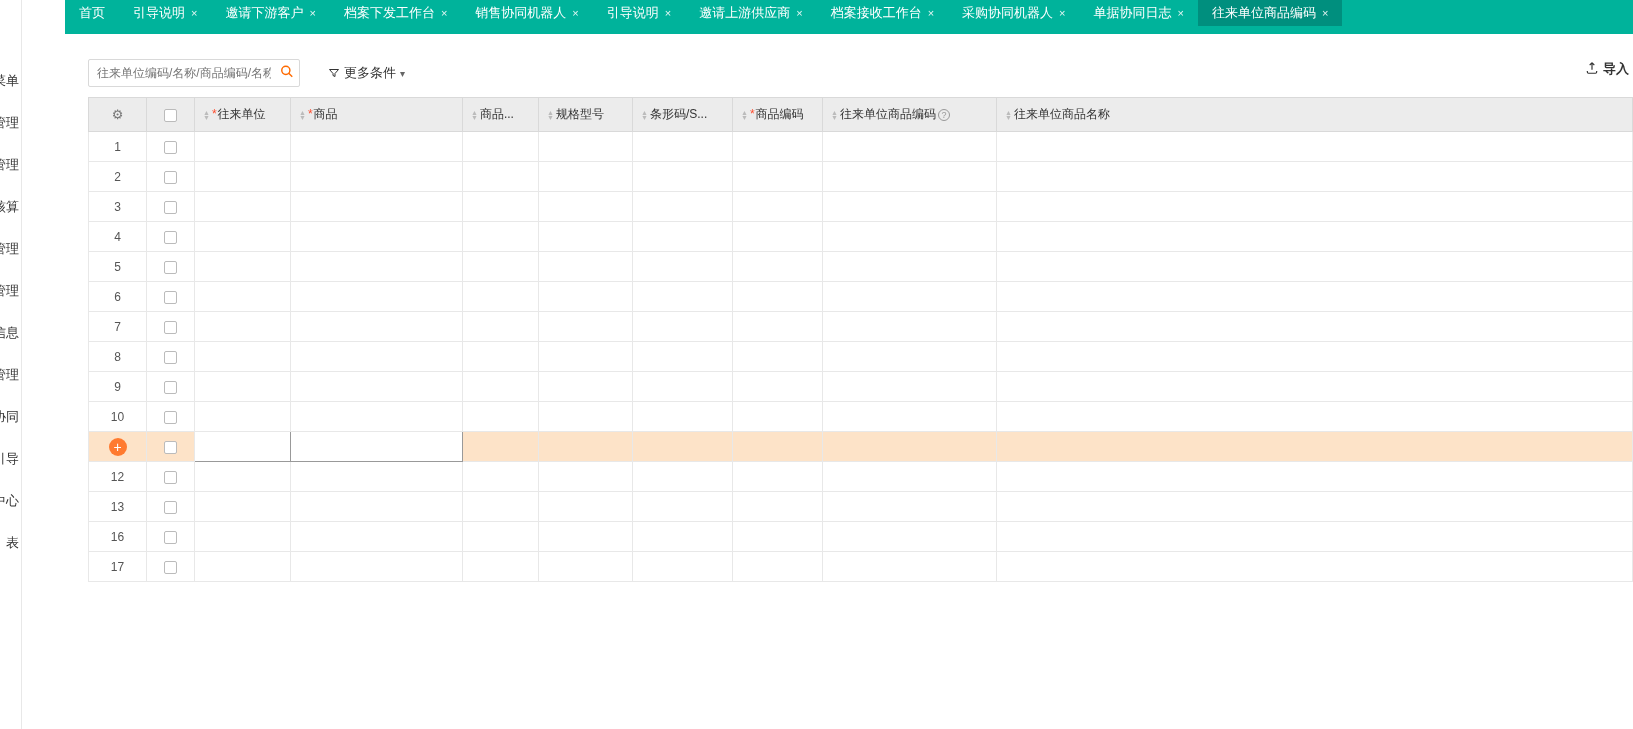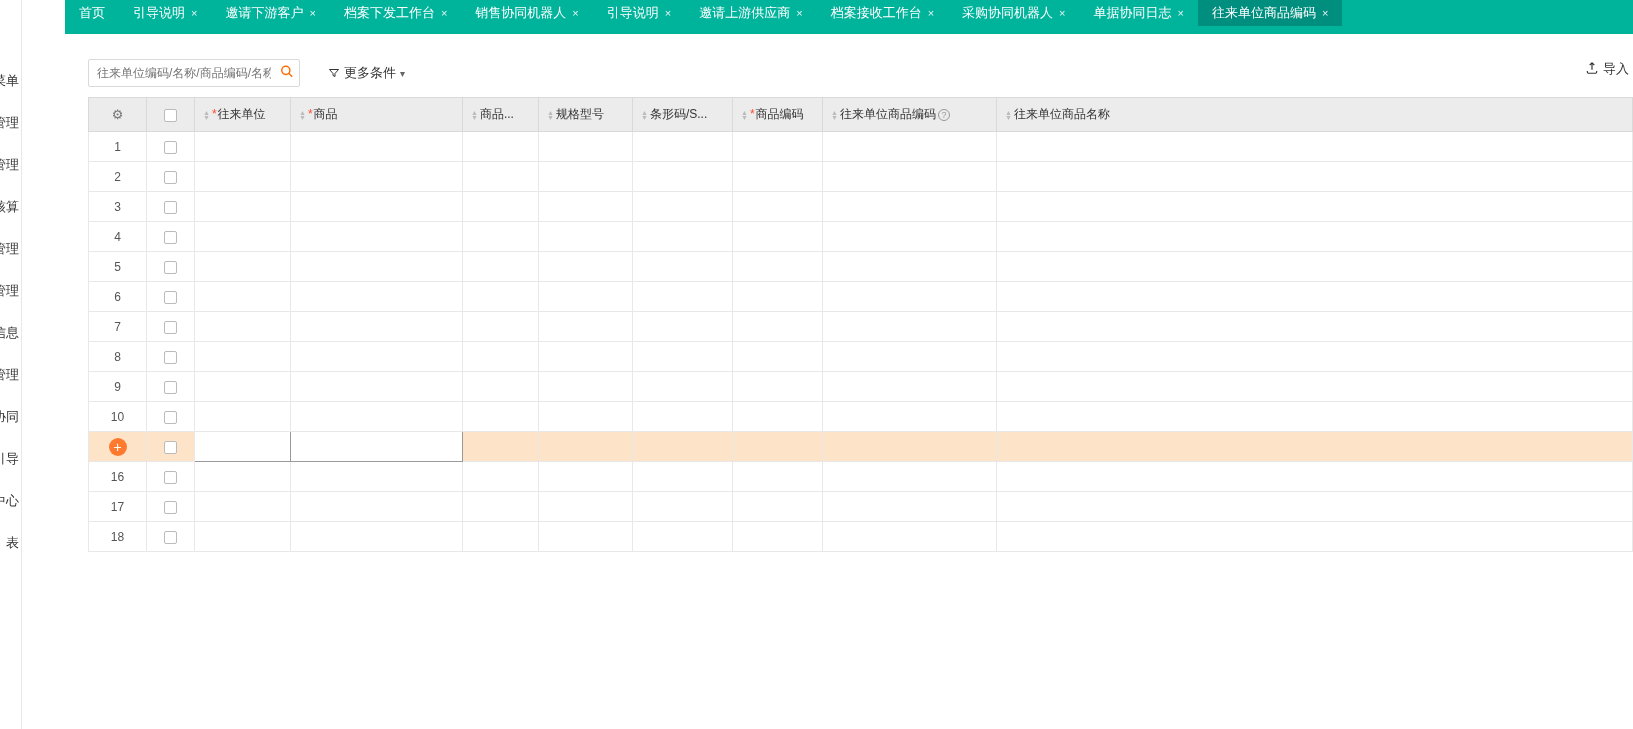--- a/index.html
+++ b/index.html
@@ -126,20 +126,21 @@
     right: 0;
     top: 0;
     height: 28px;
     display: flex;
     align-items: center;
     gap: 4px;
     color: #333;
     cursor: pointer;
     font-size: 13px;
     padding-right: 4px;
+    font-weight: bold;
   }
 
   
   .table-wrap {
     position: absolute;
     left: 88px;
     right: 0;
     top: 97px;
     bottom: 0;
     overflow: hidden;
@@ -529,45 +530,57 @@
           <td class="editable"></td>
           <td class="editable"></td>
           <td></td>
           <td></td>
           <td></td>
           <td></td>
           <td></td>
           <td></td>
         </tr>
         <tr>
+          <td><span class="rownum">12</span></td>
+          <td><span class="chk"></span></td>
+          <td></td>
+          <td></td>
+          <td></td>
+          <td></td>
+          <td></td>
+          <td></td>
+          <td></td>
+          <td></td>
+        </tr>
+        <tr>
+          <td><span class="rownum">13</span></td>
+          <td><span class="chk"></span></td>
+          <td></td>
+          <td></td>
+          <td></td>
+          <td></td>
+          <td></td>
+          <td></td>
+          <td></td>
+          <td></td>
+        </tr>
+        <tr>
           <td><span class="rownum">16</span></td>
           <td><span class="chk"></span></td>
           <td></td>
           <td></td>
           <td></td>
           <td></td>
           <td></td>
           <td></td>
           <td></td>
           <td></td>
         </tr>
         <tr>
           <td><span class="rownum">17</span></td>
-          <td><span class="chk"></span></td>
-          <td></td>
-          <td></td>
-          <td></td>
-          <td></td>
-          <td></td>
-          <td></td>
-          <td></td>
-          <td></td>
-        </tr>
-        <tr>
-          <td><span class="rownum">18</span></td>
           <td><span class="chk"></span></td>
           <td></td>
           <td></td>
           <td></td>
           <td></td>
           <td></td>
           <td></td>
           <td></td>
           <td></td>
         </tr>

